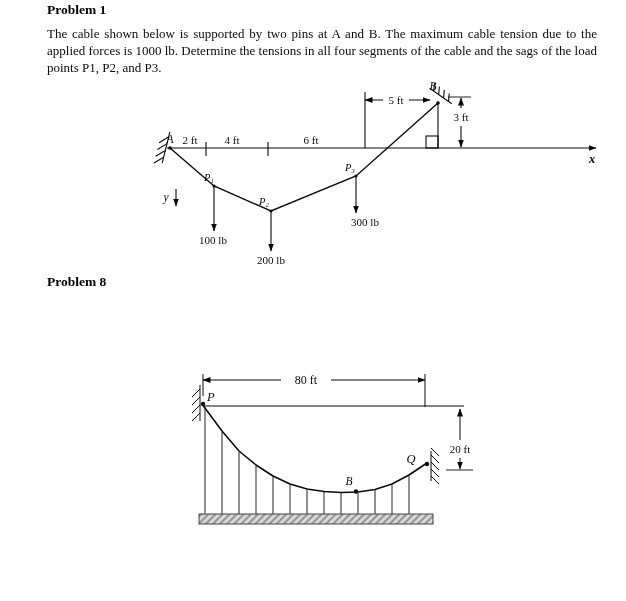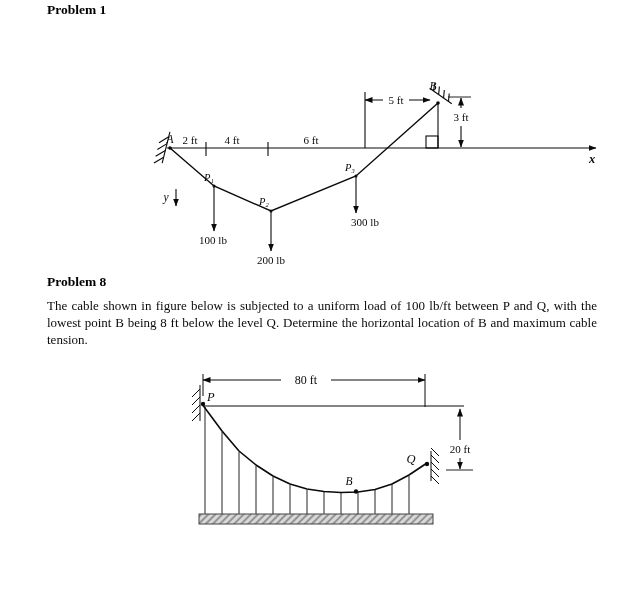--- a/index.html
+++ b/index.html
@@ -17,20 +17,21 @@
   text.axis { font-style:italic; font-weight:bold; font-size:12.5px; }
   text.pt   { font-style:italic; font-size:10.5px; }
   text.load { font-size:11px; }
 </style>
 </head>
 <body>
 
 <div class="page">
 
   <div class="heading" style="top:2px">Problem 1</div>
+  <div class="para" style="top:26px">The cable shown below is supported by two pins at A and B. The maximum cable tension due to the applied forces is 1000 lb. Determine the tensions in all four segments of the cable and the sags of the load points P1, P2, and P3.</div>
 
   <svg class="fig" style="top:80px" width="626" height="192" viewBox="0 80 626 192">
     <defs>
       <marker id="ae1" markerUnits="userSpaceOnUse" markerWidth="9" markerHeight="8" refX="7.5" refY="3" orient="auto">
         <path d="M0,0 L8,3 L0,6 Z" fill="#0a0a0a"></path>
       </marker>
       <marker id="as1" markerUnits="userSpaceOnUse" markerWidth="9" markerHeight="8" refX="7.5" refY="3" orient="auto-start-reverse">
         <path d="M0,0 L8,3 L0,6 Z" fill="#0a0a0a"></path>
       </marker>
     </defs>
@@ -96,21 +97,20 @@
     <text class="var" text-anchor="middle" x="166" y="201">y</text>
     <text class="pt" text-anchor="middle" x="209" y="181">P₁</text>
     <text class="pt" text-anchor="middle" x="264" y="205">P₂</text>
     <text class="pt" text-anchor="middle" x="350" y="171">P₃</text>
     <text class="load" text-anchor="middle" x="213" y="244">100 lb</text>
     <text class="load" text-anchor="middle" x="271" y="264">200 lb</text>
     <text class="load" text-anchor="middle" x="365" y="226">300 lb</text>
   </svg>
 
   <div class="heading" style="top:274px">Problem 8</div>
-  <div class="para" style="top:298px">The cable shown in figure below is subjected to a uniform load of 100 lb/ft between P and Q, with the lowest point B being 8 ft below the level Q. Determine the horizontal location of B and maximum cable tension.</div>
 
   <svg class="fig" style="top:365px" width="626" height="170" viewBox="0 365 626 170">
     <defs>
       <marker id="ae2" markerUnits="userSpaceOnUse" markerWidth="9" markerHeight="8" refX="7.5" refY="3" orient="auto">
         <path d="M0,0 L8,3 L0,6 Z" fill="#0a0a0a"></path>
       </marker>
       <marker id="as2" markerUnits="userSpaceOnUse" markerWidth="9" markerHeight="8" refX="7.5" refY="3" orient="auto-start-reverse">
         <path d="M0,0 L8,3 L0,6 Z" fill="#0a0a0a"></path>
       </marker>
       <pattern id="beamhatch" patternUnits="userSpaceOnUse" width="5" height="10" patternTransform="rotate(45)">

